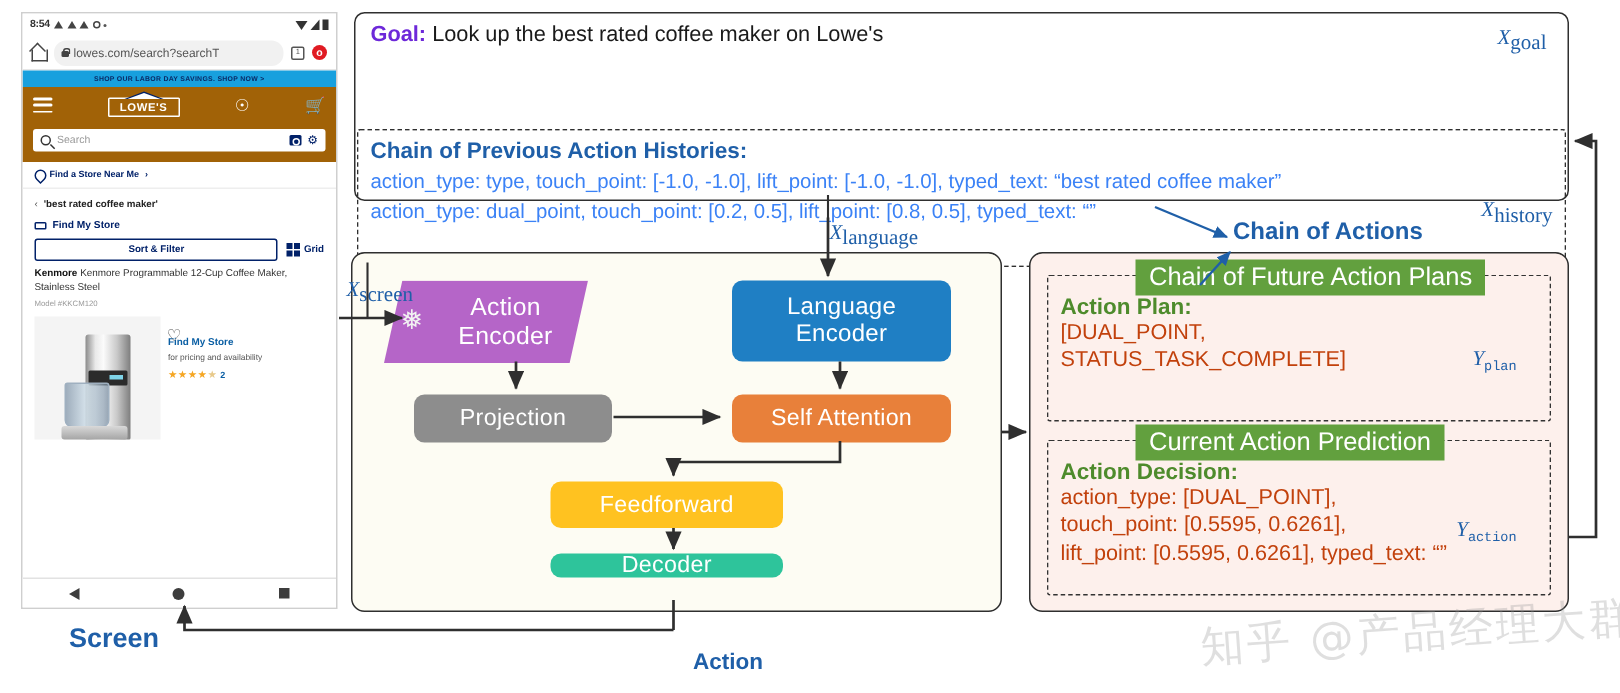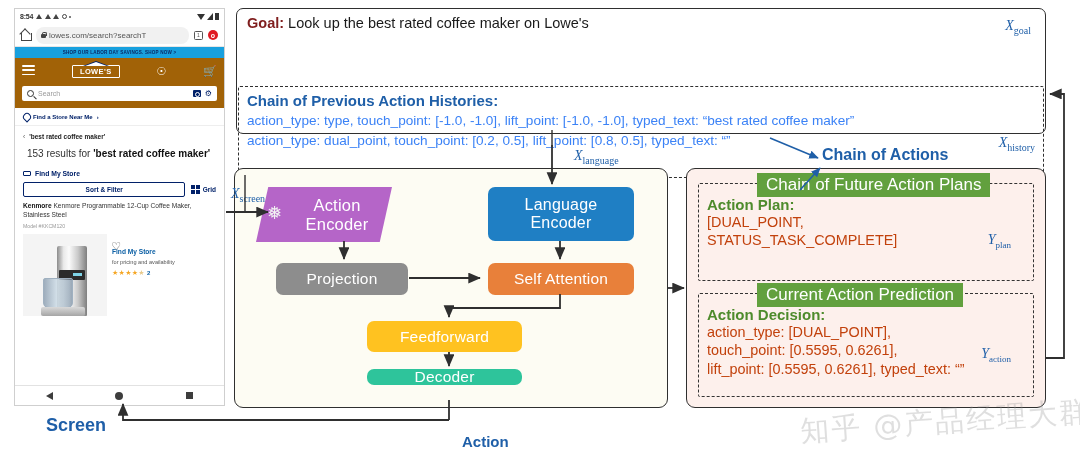--- a/index.html
+++ b/index.html
@@ -134,23 +134,23 @@
   .nb-back { width:0;height:0;border-top:4.5px solid transparent;border-bottom:4.5px solid transparent;border-right:7px solid #3d3d3d;}
   .nb-home { width:8px;height:8px;border-radius:50%;background:#3d3d3d;}
   .nb-sq { width:7px;height:7px;background:#3d3d3d;}
 
   
   #goal-box {
     position:absolute; left:236px; top:8px; width:810px; height:126px;
     border:1.6px solid #2f2f2f; border-radius:7px; background:#fff; padding:6px 10px;
   }
   .goal-line { font-size:14.5px; color:#1a1a1a; position:relative; height:22px;}
-  .goal-line .lbl { color:#7f1d1d; font-weight:bold; }
+  .goal-line .lbl { color:#6d28d9; font-weight:bold; }
   .xvar { color:#1f5fa8; font-style:italic; font-family:"Liberation Serif", serif; font-size:14px; }
-  .xvar sub { font-size:10px; font-style:normal; }
+  .xvar sub { font-size:14px; font-style:normal; }
   .goal-x { position:absolute; right:4px; top:3px; }
   #hist-box {
     position:absolute; left:238px; top:38px; width:806px; height:92px;
     border:1.7px dashed #2f2f2f; border-radius:2px; padding:5px 8px;margin-top:48px;
   }
   .hist-title { color:#1f5fa8; font-weight:bold; font-size:15px; margin-bottom:2px;}
   .hist-line { font-size:13.6px; color:#3b82f6; line-height:1.45; white-space:nowrap;}
   .hist-x { position:absolute; right:8px; bottom:24px; }
 
   
@@ -182,29 +182,29 @@
   #plan-sec { left:11px; top:14px; width:336px; height:98px; }
   #act-sec  { left:11px; top:124px; width:336px; height:104px; }
   .sec-tag {
     position:absolute; top:-11px; left:58px; background:#62a03e; color:#fff;
     font-size:17px; padding:2px 9px; white-space:nowrap;
   }
   .sec-head { color:#4e8b2c; font-weight:bold; font-size:15px; padding:12px 0 0 8px; }
   .sec-body { font-size:14.4px; color:#c2410c; padding:0 8px; line-height:1.28; white-space:nowrap;}
   .y-var { position:absolute; right:22px; color:#1f5fa8; font-style:italic;
            font-family:"Liberation Serif", serif; font-size:14px; }
-  .y-var sub { font-size:9px; font-style:normal; }
+  .y-var sub { font-size:9px; font-style:normal;font-family:Liberation Mono, monospace; }
 
   
   .flabel { position:absolute; color:#1f5fa8; font-weight:bold; font-size:16px; }
   #lbl-chain { left:822px; top:146px; }
   #lbl-screen-small { left:46px; top:415px; font-size:18px; }
   #lbl-action { left:462px; top:433px; font-size:15px; }
   #lbl-xscreen { position:absolute; left:231px; top:186px; }
-  #lbl-xlang  { position:absolute; left:553px; top:148px;margin-left:21px; }
+  #lbl-xlang  { position:absolute; left:553px; top:148px; }
 
   svg.overlay { position:absolute; left:0; top:0; width:1080px; height:462px; pointer-events:none; }
 
   
   #watermark {
     position:absolute; left:800px; top:402px; font-size:29px; color:rgba(150,150,150,.30);
     font-family:"DejaVu Sans", sans-serif; letter-spacing:2px; transform:rotate(-4deg);
     white-space:nowrap; user-select:none;
   }
 </style>
@@ -264,23 +264,20 @@
     <i class="pin"></i>
     <span>Find a Store Near Me</span>
     <span style="color:#012169">›</span>
   </div>
 
   <div class="bcrumb">
     <span class="chev">‹</span>
     <span>'best rated coffee maker'</span>
   </div>
 
-  <div class="results">
-    <span>153 results for </span><b>'best rated coffee maker'</b>
-  </div>
 
   <div class="findstore-row">
     <i class="tagic"></i>
     <span>Find My Store</span>
   </div>
 
   <div class="sortrow">
     <span class="sortbtn">Sort &amp; Filter</span>
     <span class="gridbtn">
       <span class="gridic">

